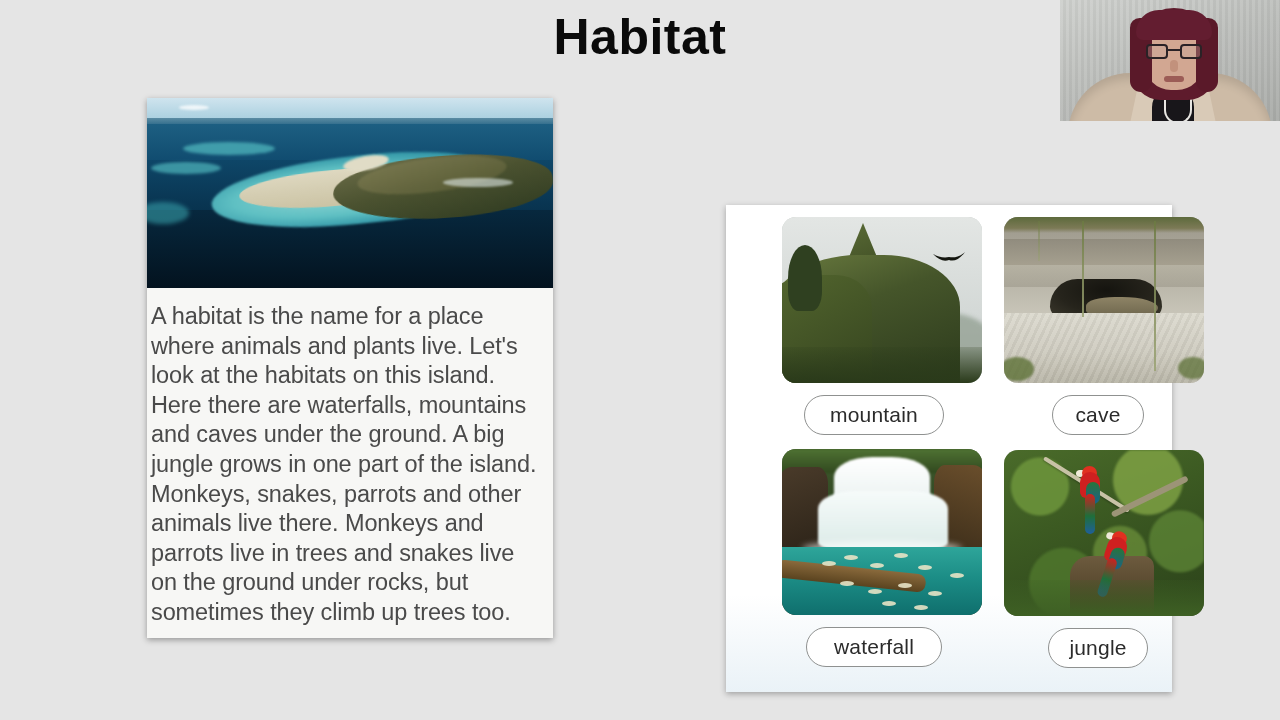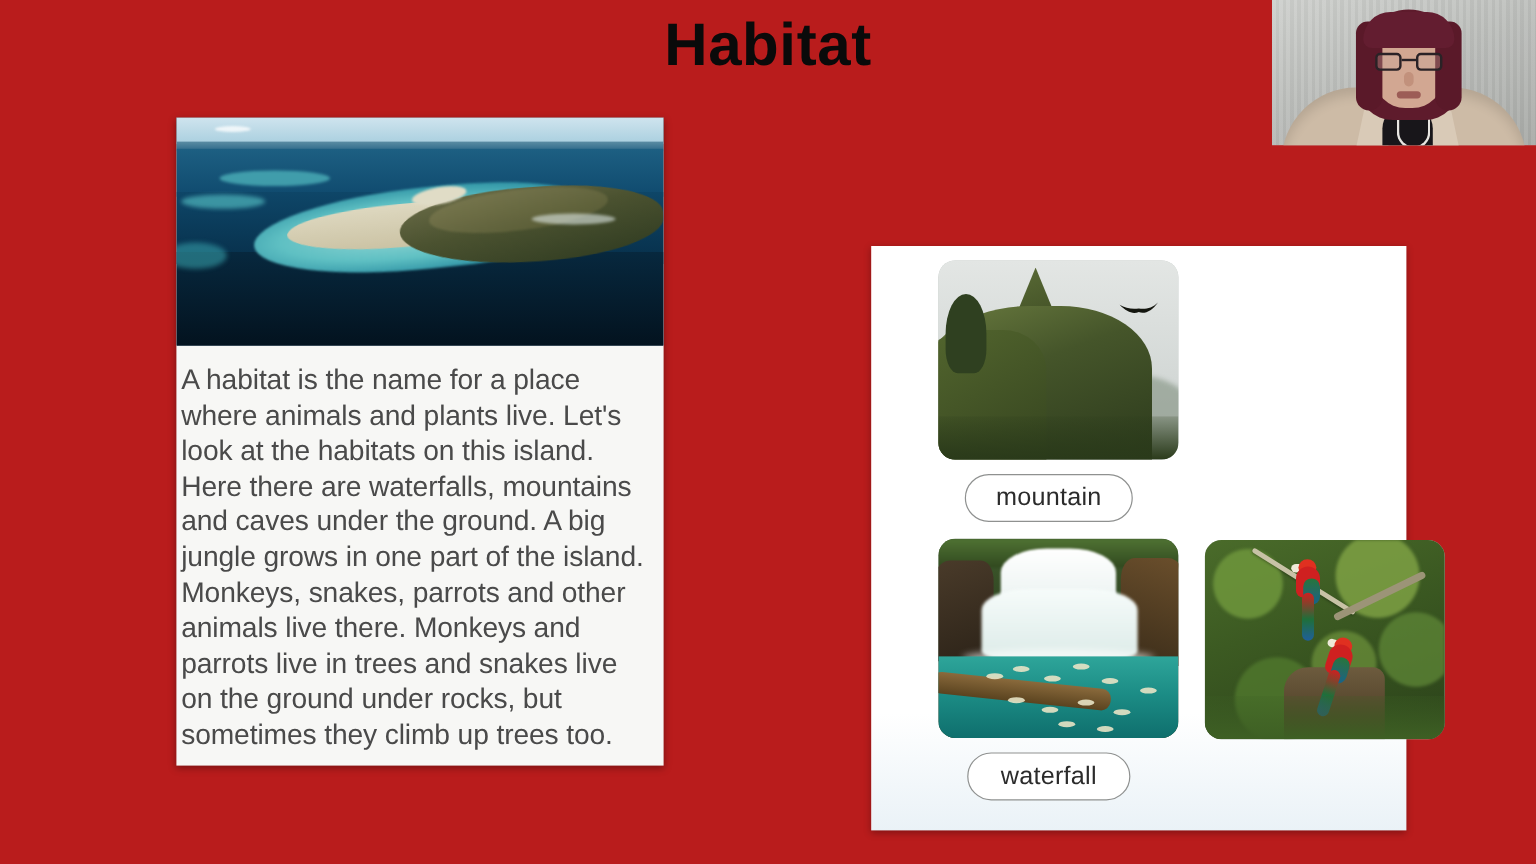--- a/index.html
+++ b/index.html
@@ -4,21 +4,21 @@
 <style>
   html, body {
     margin: 0;
     padding: 0;
     background: #000;
   }
   #slide {
     position: relative;
     width: 1280px;
     height: 720px;
-    background: #b91c1c;
+    background: #e5e5e5;
     overflow: hidden;
     font-family: "Liberation Sans", sans-serif;
   }
 
   
   #title {
     position: absolute;
     left: 0;
     top: 6px;
     width: 1280px;
@@ -695,20 +695,37 @@
           <div class="scrub"></div>
           <div class="bird">
             <svg viewBox="0 0 34 14" xmlns="http://www.w3.org/2000/svg">
               <path d="M1 3 C7 9, 12 11, 17 9 C22 11, 28 8, 33 1 C28 6, 22 7, 17 6 C12 7, 6 6, 1 3 Z" fill="#14160f"></path>
             </svg>
           </div>
         </div>
         <div class="pill">mountain</div>
       </div>
 
+      <div class="cell c2">
+        <div class="thumb cav">
+          <div class="rockbg"></div>
+          <div class="top-veg"></div>
+          <div class="band1"></div>
+          <div class="band2"></div>
+          <div class="mouth"></div>
+          <div class="boulder"></div>
+          <div class="floor"></div>
+          <div class="vine v1"></div>
+          <div class="vine v2"></div>
+          <div class="vine v3"></div>
+          <div class="greenL"></div>
+          <div class="greenR"></div>
+        </div>
+        <div class="pill">cave</div>
+      </div>
 
       <div class="cell c3">
         <div class="thumb wf">
           <div class="bg"></div>
           <div class="canopy"></div>
           <div class="rockL"></div>
           <div class="rockR"></div>
           <div class="fall1"></div>
           <div class="ledge"></div>
           <div class="fall2"></div>
@@ -747,18 +764,19 @@
           </div>
           <div class="macaw2">
             <div class="mbeak"></div>
             <div class="mhead"></div>
             <div class="mbody"></div>
             <div class="mwing"></div>
             <div class="mtail"></div>
           </div>
           <div class="ferns"></div>
         </div>
+        <div class="pill">jungle</div>
       </div>
 
     </div>
   </div>
 
 </div>
 
 </body></html>

